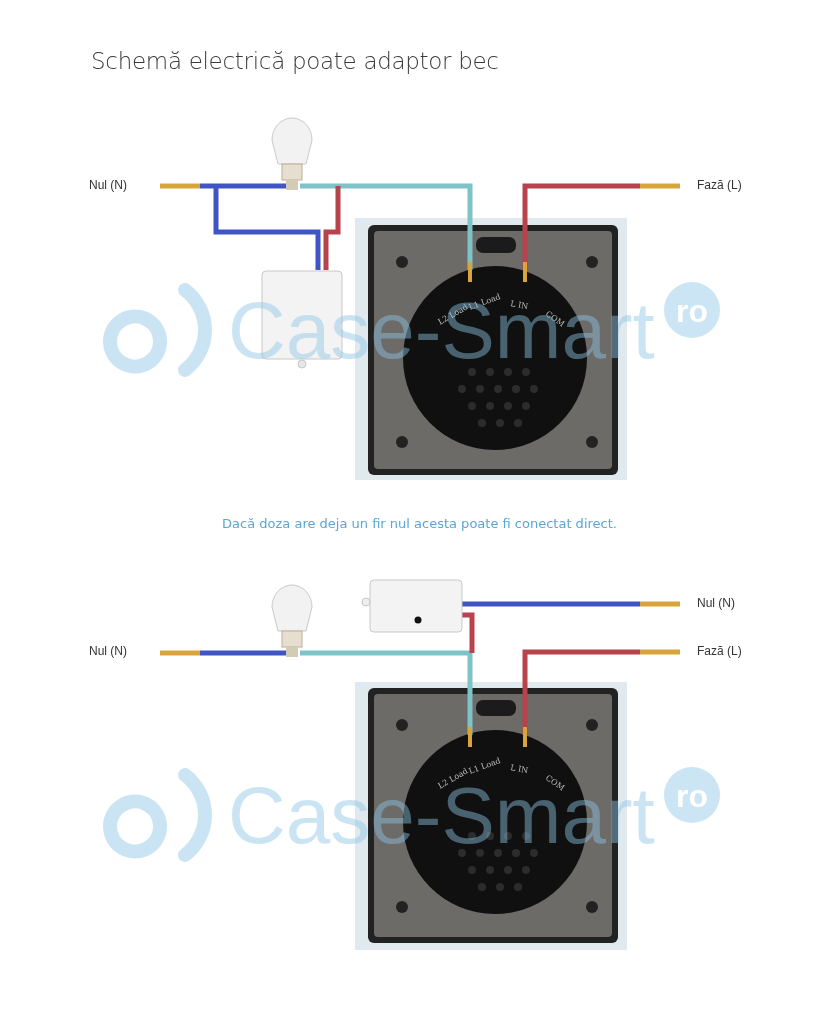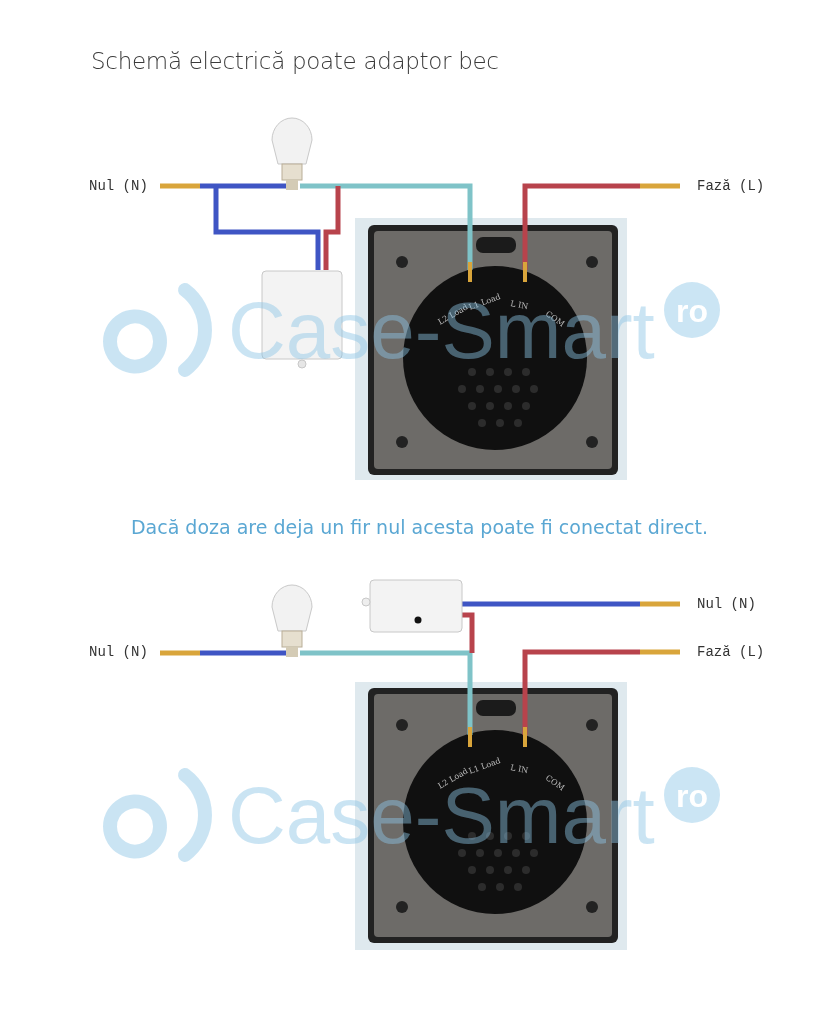--- a/index.html
+++ b/index.html
@@ -1,19 +1,19 @@
 <!DOCTYPE html>
 <html><head>
 <meta charset="utf-8">
 <style>
   html, body { margin:0; padding:0; background:#ffffff; }
   body { width:839px; height:1024px; position:relative; overflow:hidden; font-family:"Liberation Sans", sans-serif; }
   .title { position:absolute; left:91px; top:48px; font-size:23px; color:#3a3a3a; font-family:"DejaVu Sans", sans-serif; font-weight:300; letter-spacing:-0.3px; }
-  .note { position:absolute; left:0; width:839px; top:516px; text-align:center; font-size:19px; color:#5aa7d3; font-family:"DejaVu Sans", sans-serif; }
-  .label { position:absolute; font-size:14px; color:#333; font-family:Liberation Mono, monospace; white-space:nowrap; }
+  .note { position:absolute; left:0; width:839px; top:516px; text-align:center; font-size:13px; color:#5aa7d3; font-family:"DejaVu Sans", sans-serif; }
+  .label { position:absolute; font-size:12px; color:#333; font-family:Liberation Sans, sans-serif; white-space:nowrap; }
   svg.diagram { position:absolute; left:0; width:839px; }
   .watermark { position:absolute; left:0; width:839px; }
 </style>
 </head>
 <body>
 
 <div class="title">Schemă electrică poate adaptor bec</div>
 
 <svg class="diagram" style="top:100px" height="400" viewBox="0 100 839 400">
 

